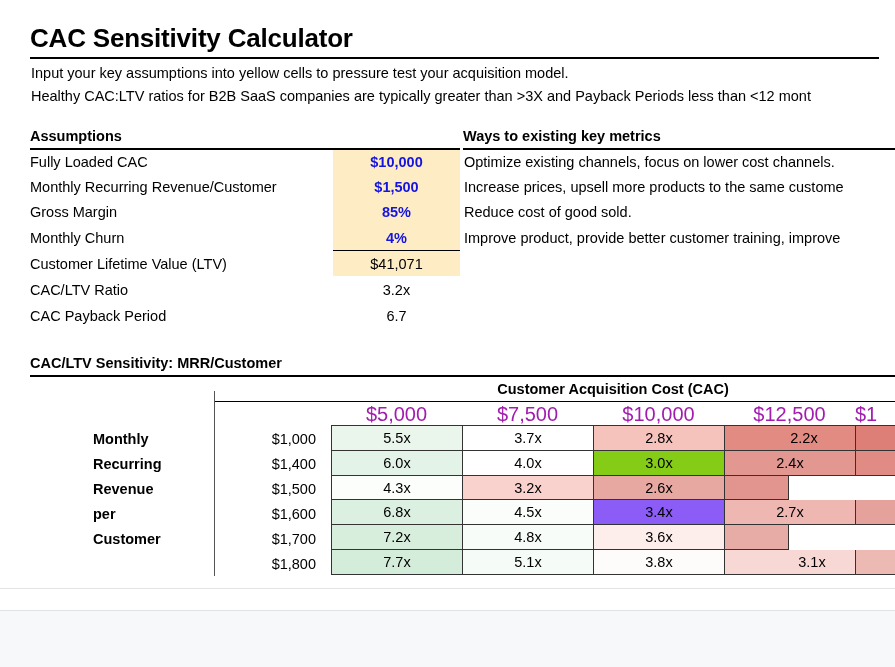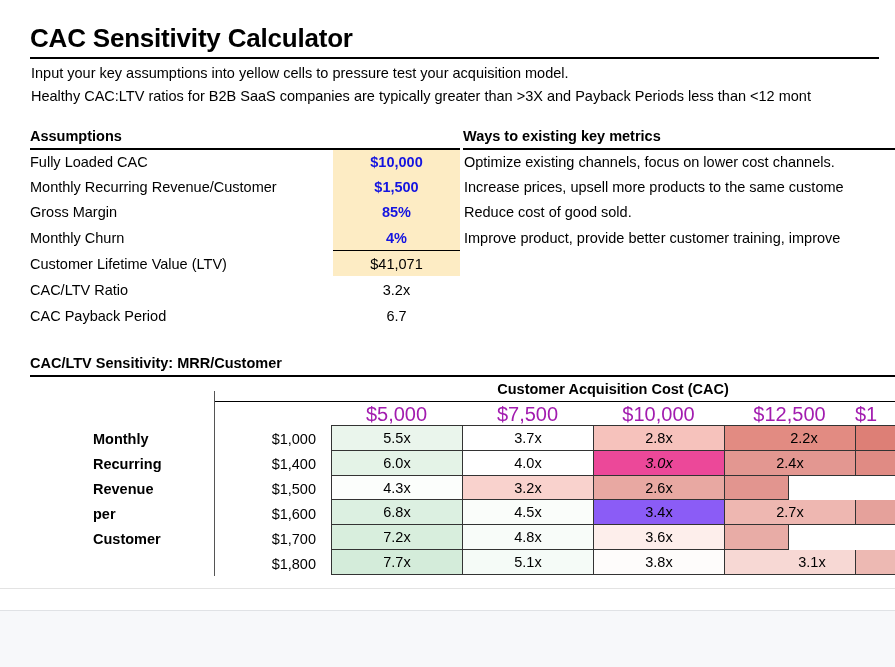--- a/index.html
+++ b/index.html
@@ -205,21 +205,21 @@
       <div class="gr">
         <div class="gc" style="background: rgb(234, 245, 236);">5.5x</div>
         <div class="gc" style="background: rgb(255, 255, 255);">3.7x</div>
         <div class="gc" style="background: rgb(246, 194, 188);">2.8x</div>
         <div class="gc" style="background: rgb(226, 139, 130); padding-left: 28px;">2.2x</div>
         <div class="gc clipped" style="background: rgb(221, 127, 118);"></div>
       </div>
       <div class="gr">
         <div class="gc" style="background: rgb(228, 243, 231);">6.0x</div>
         <div class="gc" style="background: rgb(255, 255, 255);">4.0x</div>
-        <div class="gc" style="background: #ec4899; font-style: italic;">3.0x</div>
+        <div class="gc" style="background: #84cc16;">3.0x</div>
         <div class="gc" style="background: rgb(227, 151, 145);">2.4x</div>
         <div class="gc clipped" style="background: rgb(224, 139, 132);"></div>
       </div>
       <div class="gr">
         <div class="gc" style="background: rgb(252, 254, 252);">4.3x</div>
         <div class="gc" style="background: rgb(249, 210, 205);">3.2x</div>
         <div class="gc" style="background: rgb(232, 168, 162);">2.6x</div>
         <div class="gc clipped" style="background: rgb(226, 149, 143);"></div>
       </div>
       <div class="gr">

